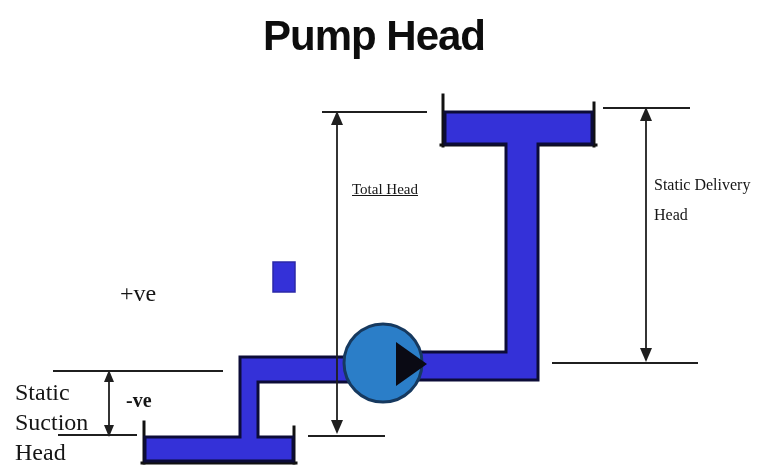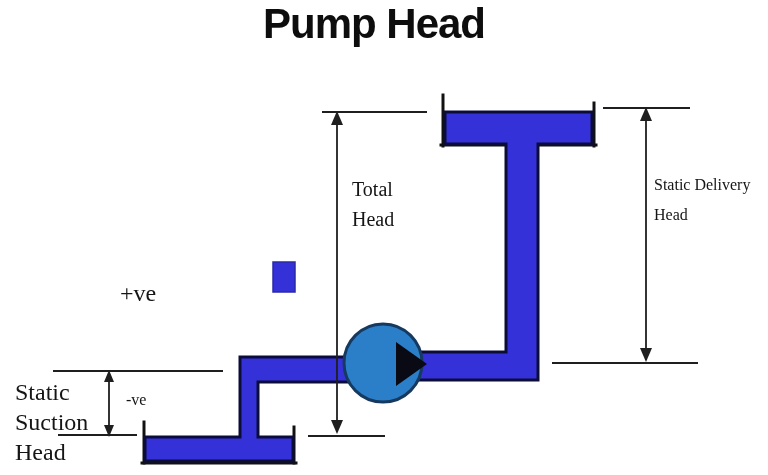--- a/index.html
+++ b/index.html
@@ -6,41 +6,41 @@
   .canvas{
     position:relative;
     width:768px;height:475px;
     background:var(--background,#fff);
     overflow:hidden;
     font-family:"Liberation Serif", serif;
     color:var(--text,#151515);
   }
   .title{
     position:absolute;
-    left:374px;top:0;
+    left:374px;top:12px;
     transform:translateX(-50%);
     margin:0;
     font-family:"Liberation Sans", sans-serif;
     font-weight:700;
     font-size:42px;
     letter-spacing:-1px;
     color:#0d0d0d;
     white-space:nowrap;
   }
   .diagram-svg{position:absolute;left:0;top:0;}
   .label{
     position:absolute;
     font-family:"Liberation Serif", serif;
     color:var(--text,#151515);
   }
-  .label-total{left:352px;top:174px;width:72px;font-size:20px;line-height:30px;}
+  .label-total{left:352px;top:174px;width:72px;font-size:15px;line-height:30px;text-decoration:underline;}
   .label-delivery{left:654px;top:170px;width:100px;font-size:16px;line-height:30px;}
   .label-suction{left:15px;top:377px;width:100px;font-size:24px;line-height:30px;}
   .label-pos{left:120px;top:280px;font-size:24px;line-height:26px;}
-  .label-neg{left:126px;top:387px;font-size:16px;line-height:26px;}
+  .label-neg{left:126px;top:387px;font-size:20px;line-height:26px;font-weight:bold;}
 
   .pipe{fill:var(--pipe-fill,#3431d8);stroke:var(--pipe-stroke,#0c0c38);stroke-width:3;}
   .wall{stroke:#111;stroke-width:3;fill:none;stroke-linecap:square;}
   .dim{stroke:var(--line,#1f1f1f);stroke-width:1.8;fill:none;}
   .dim-arrow{fill:var(--line,#1f1f1f);stroke:none;}
   .pump-body{fill:var(--pump-fill,#2b7ec8);stroke:var(--pump-stroke,#16395f);stroke-width:3;}
   .flow-arrow{fill:#0a0a14;}
   .marker-square{fill:var(--pipe-fill,#3431d8);stroke:#2b28a8;stroke-width:1.5;}
 </style>
 </head>

